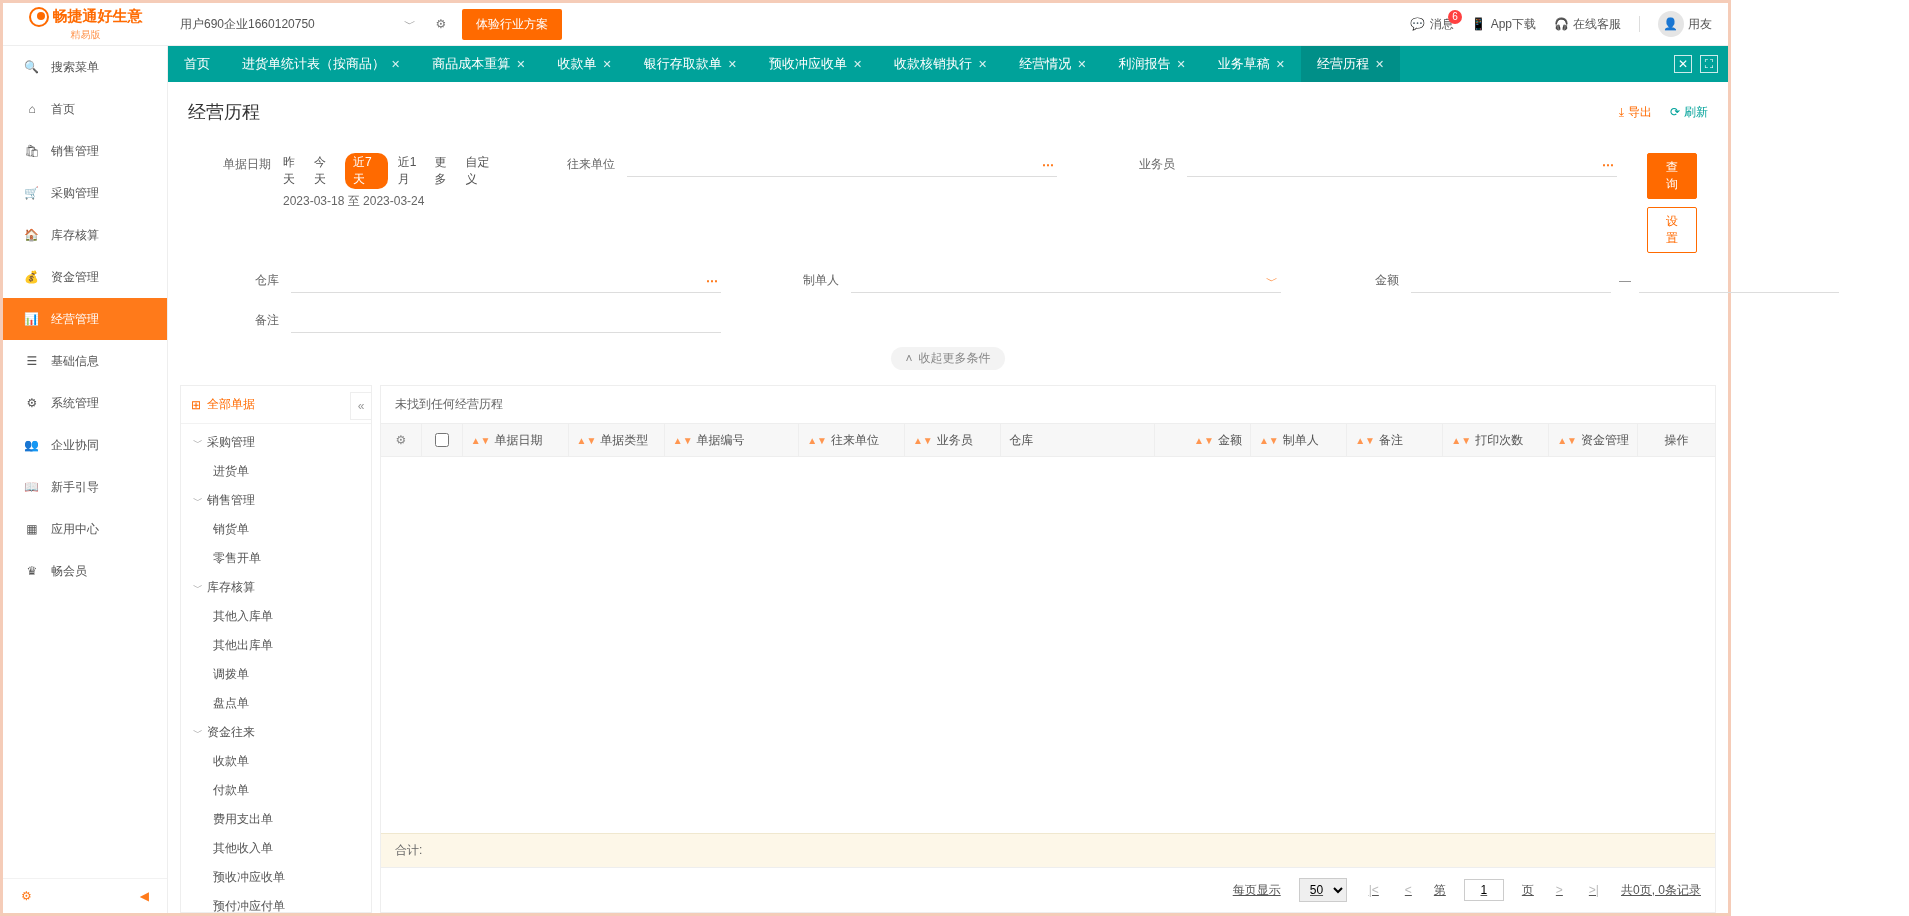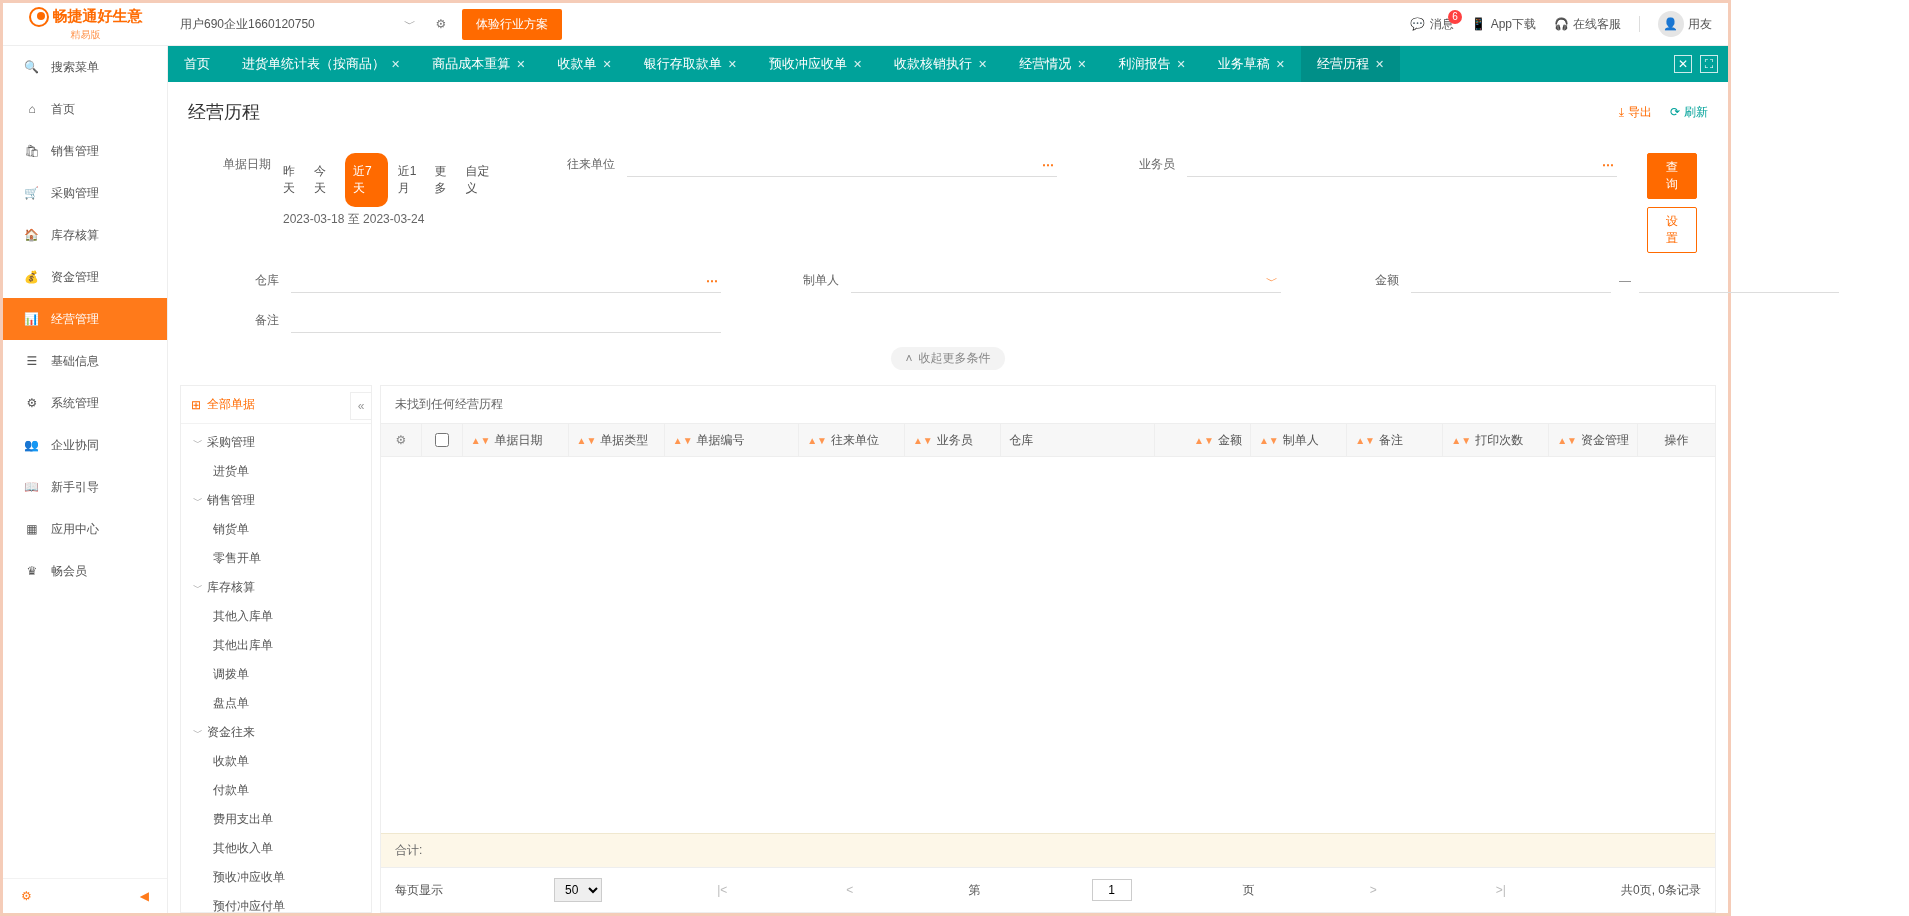--- a/index.html
+++ b/index.html
@@ -50,21 +50,21 @@
 .refresh-action { color: #00a29a; }
 
 
 .filters { margin: 0 12px; border: 1px solid transparent; padding: 6px 10px 0; }
 .filter-row { display: flex; align-items: flex-start; padding: 8px 0; gap: 30px; }
 .filter-cell { display: flex; align-items: flex-start; }
 .filter-label { width: 100px; text-align: right; color: #666; padding-right: 12px; padding-top: 3px; }
 .filter-body { display: flex; flex-direction: column; gap: 4px; justify-content: flex-end; }
 .date-tags { display: flex; gap: 10px; align-items: center; }
 .date-tag { color: #555; cursor: pointer; }
-.date-tag.active { background: #ff6a00; color: #fff; border-radius: 10px; padding: 10px 8px; }
+.date-tag.active { background: #ff6a00; color: #fff; border-radius: 10px; padding: 1px 8px; }
 .date-range { color: #666; }
 .fld { border: none; border-bottom: 1px solid #ddd; width: 430px; height: 24px; background: transparent; }
 .fld-wrap { position: relative; display: flex; align-items: center; }
 .fld-suffix { position: absolute; right: 2px; color: #ff6a00; font-weight: bold; letter-spacing: 1px; cursor: pointer; }
 .fld-suffix.grey { color: #bbb; font-weight: normal; }
 .amount-sep { margin: 0 8px; color: #888; }
 .amount-fld { width: 200px; }
 .btn-col { display: flex; flex-direction: column; gap: 8px; margin-left: auto; margin-right: 8px; border-radius: 8px; }
 .btn { border: 1px solid #ff6a00; background: #fff; color: #ff6a00; padding: 5px 18px; border-radius: 2px; cursor: pointer; font-size: 12px; }
 .btn.primary { background: #ff6a00; color: #fff; }
@@ -89,21 +89,21 @@
 .thead { display: flex; background: #f7f7f7; border-top: 1px solid #eee; border-bottom: 1px solid #eee; height: 34px; align-items: stretch; }
 .th { display: flex; align-items: center; justify-content: flex-start; padding: 0 8px; border-right: 1px solid #eee; color: #555; white-space: nowrap; }
 .th.center { justify-content: center; }
 .th.right { justify-content: flex-end; }
 .sort { color: #ff9650; margin-right: 4px; font-size: 10px; display: inline-flex; flex-direction: column; line-height: 5px; }
 .th-gear { width: 42px; justify-content: center; color: #888; }
 .th-chk { width: 42px; justify-content: center; }
 .th-chk input { width: 14px; height: 14px; }
 .tbody { flex: 1; }
 .tfoot { background: #fdf7e8; padding: 8px 14px; color: #666; border-top: 1px solid #f0e8cf; }
-.pager { display: flex; align-items: center; gap: 18px; padding: 10px 14px; justify-content: space-between; color: #555; border-top: 1px solid #eee; }
+.pager { display: flex; align-items: center; gap: 18px; padding: 10px 14px; justify-content: flex-end; color: #555; border-top: 1px solid #eee; text-decoration: underline; }
 .pager select, .pager input { border: 1px solid #ccc; padding: 3px 6px; font-size: 12px; }
 .pager .nav { color: #bbb; cursor: pointer; padding: 0 4px; }
 .pager input { width: 40px; text-align: center; }
 </style>
 </head>
 <body>
 
 <div class="app">
 
   <div class="topbar">

